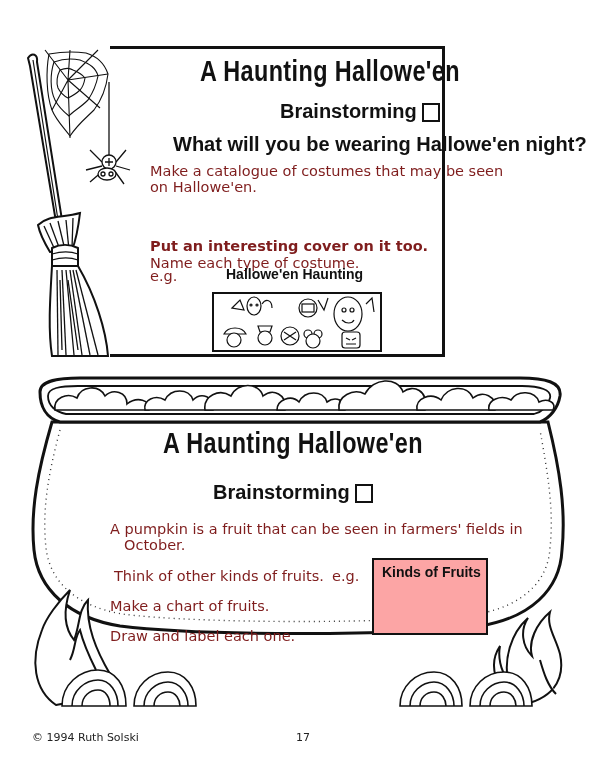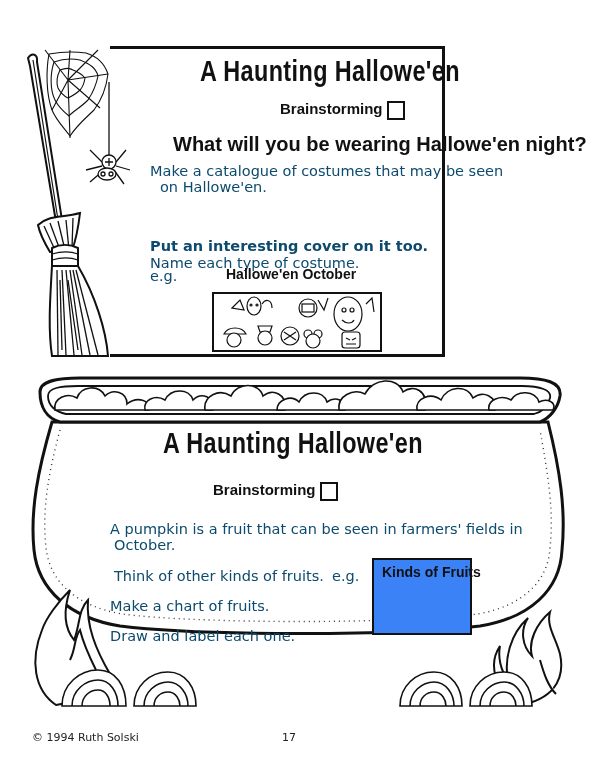--- a/index.html
+++ b/index.html
@@ -3,25 +3,25 @@
   <meta charset="utf-8">
   <style>
     html, body { margin: 0; padding: 0; background: #ffffff; }
     body { width: 600px; height: 776px; position: relative; overflow: hidden; font-family: "DejaVu Sans", sans-serif; color: #111; }
     .abs { position: absolute; }
     svg { position: absolute; overflow: visible; }
 
     
     .top-box { left: 110px; top: 46px; width: 335px; height: 311px; border: 3px solid #111; border-left: none; box-sizing: border-box; }
     .title { font-family: "Liberation Sans", sans-serif; font-weight: bold; font-size: 30px; letter-spacing: 0.5px; transform: scaleX(0.78); transform-origin: left top; white-space: nowrap; }
-    .subhead { font-family: "Liberation Sans", sans-serif; font-weight: bold; font-size: 15px; white-space: nowrap; }
-    .body-text { font-family: "DejaVu Sans", sans-serif; font-size: 14.5px; line-height: 16px; white-space: nowrap; color: #0c4a6e; }
+    .subhead { font-family: "Liberation Sans", sans-serif; font-weight: bold; font-size: 20px; white-space: nowrap; }
+    .body-text { font-family: "DejaVu Sans", sans-serif; font-size: 14.5px; line-height: 16px; white-space: nowrap; color: #7f1d1d; }
     .checkbox { display: inline-block; width: 18px; height: 19px; border: 2px solid #111; vertical-align: middle; box-sizing: border-box; }
     .fashion-box { left: 212px; top: 292px; width: 170px; height: 60px; border: 2px solid #111; box-sizing: border-box; background: #fff; }
-    .fruit-box { left: 372px; top: 558px; width: 100px; height: 77px; border: 2px solid #111; box-sizing: border-box; background: #3b82f6; }
+    .fruit-box { left: 372px; top: 558px; width: 116px; height: 77px; border: 2px solid #111; box-sizing: border-box; background: #fca5a5; }
     .footer { font-family: "DejaVu Sans", sans-serif; font-size: 11px; color: #222; white-space: nowrap; }
   </style>
 </head>
 <body>
 
 <div>
 
   <svg width="120" height="330" style="left:0;top:30px;" viewBox="0 0 120 330">
 
     <path d="M28 28 C32 22 38 24 37 32 L62 190 L56 192 L30 36 Z" fill="#fff" stroke="#111" stroke-width="2"></path>
@@ -78,26 +78,26 @@
   <div class="abs title" style="left:200px;top:54px;">A Haunting Hallowe'en</div>
 
   <div class="abs subhead" style="left:280px;top:100px;">
     <span>Brainstorming</span>
     <span class="checkbox"></span>
   </div>
 
   <div class="abs subhead" style="left:173px;top:133px;font-size:20px;">What will you be wearing Hallowe'en night?</div>
 
   <div class="abs body-text" style="left:150px;top:163px;">Make a catalogue of costumes that may be seen</div>
-  <div class="abs body-text" style="left:160px;top:179px;">on Hallowe'en.</div>
+  <div class="abs body-text" style="left:150px;top:179px;">on Hallowe'en.</div>
   <div class="abs body-text" style="left:150px;top:208px;margin-top:47px;">Name each type of costume.</div>
   <div class="abs body-text" style="left:150px;top:238px;font-weight:bold;">Put an interesting cover on it too.</div>
 
   <div class="abs body-text" style="left:150px;top:268px;">e.g.</div>
-  <div class="abs subhead" style="left:226px;top:266px;font-size:14px;">Hallowe'en October</div>
+  <div class="abs subhead" style="left:226px;top:266px;font-size:14px;">Hallowe'en Haunting</div>
 
   <div class="abs fashion-box">
     <svg width="166" height="56" style="left:0;top:0;" viewBox="0 0 166 56">
       <g stroke="#111" stroke-width="1.2" fill="#fff">
         <ellipse cx="40" cy="12" rx="7" ry="9"></ellipse>
           <circle cx="37" cy="11" r="1"></circle>
           <circle cx="43" cy="11" r="1"></circle>
         <path d="M18 14 L26 6 L30 16 Z"></path>
         <path d="M48 10 C52 4 58 6 58 14"></path>
         <circle cx="94" cy="14" r="9"></circle>
@@ -171,25 +171,25 @@
   </svg>
 
   <div class="abs title" style="left:163px;top:426px;">A Haunting Hallowe'en</div>
 
   <div class="abs subhead" style="left:213px;top:481px;">
     <span>Brainstorming</span>
     <span class="checkbox"></span>
   </div>
 
   <div class="abs body-text" style="left:110px;top:521px;">A pumpkin is a fruit that can be seen in farmers' fields in</div>
-  <div class="abs body-text" style="left:114px;top:537px;">October.</div>
+  <div class="abs body-text" style="left:124px;top:537px;">October.</div>
   <div class="abs body-text" style="left:114px;top:568px;">Think of other kinds of fruits.</div>
   <div class="abs body-text" style="left:332px;top:568px;">e.g.</div>
   <div class="abs body-text" style="left:110px;top:598px;">Make a chart of fruits.</div>
   <div class="abs body-text" style="left:110px;top:628px;text-align:right;">Draw and label each one.</div>
 
   <div class="abs fruit-box">
     <div class="subhead" style="position:absolute;left:8px;top:4px;font-size:14px;">Kinds of Fruits</div>
   </div>
 </div>
 
 <div class="abs footer" style="left:32px;top:731px;">© 1994 Ruth Solski</div>
-<div class="abs footer" style="left:282px;top:731px;">17</div>
+<div class="abs footer" style="left:296px;top:731px;">17</div>
 
 </body></html>

